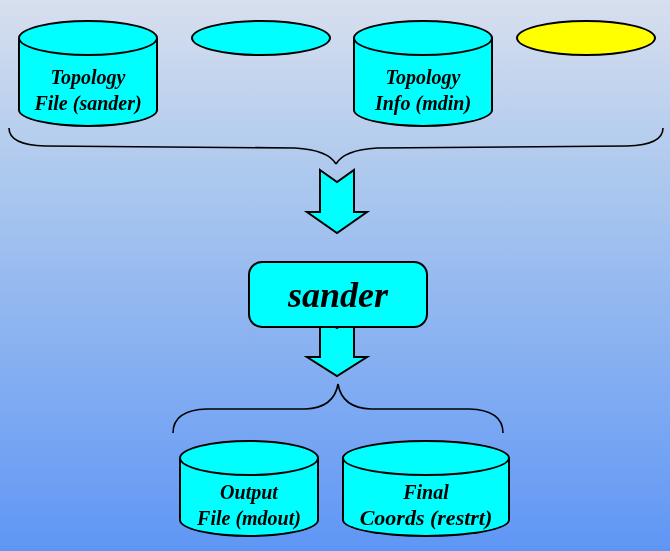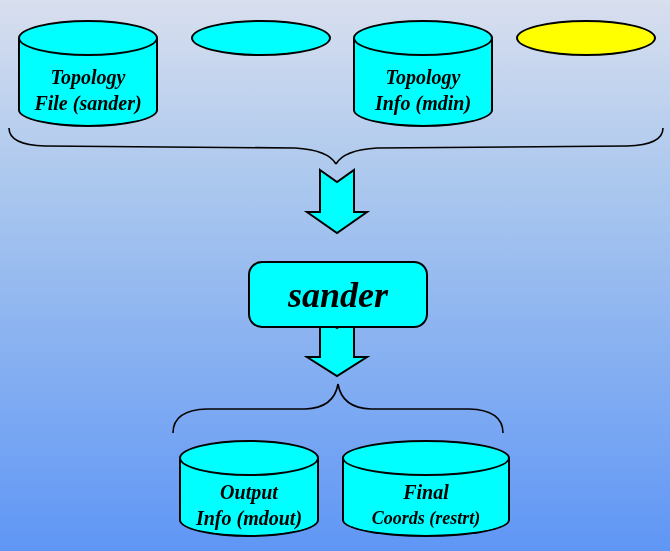--- a/index.html
+++ b/index.html
@@ -26,21 +26,21 @@
     box-sizing:border-box;z-index:1;
     display:flex;flex-direction:column;align-items:center;justify-content:center;
     padding-top:16px;
   }
   .cyl-label{
     text-align:center;color:#000;
     font-weight:bold;font-style:italic;
     font-size:20px;line-height:26px;white-space:nowrap;
   }
   .cyl-label span{display:block;}
-  .cyl.small-line2 .cyl-label .l2{font-size:18px;}
+  .cyl.small-line2 .cyl-label .l2{font-size:22px;}
   .cyl.yellow{--fill:#ffff00;}
   
   .cyl.in{top:20px;height:107px;}
   .cyl.pos1{left:18px;}
   .cyl.pos2{left:191px;}
   .cyl.pos3{left:353px;}
   .cyl.pos4{left:516px;}
   
   .cyl.out{top:440px;height:97px;}
   .cyl.pos5{left:179px;}
@@ -106,21 +106,21 @@
 
   <div class="sander-box">
     <span>sander</span>
   </div>
 
   <div class="cyl out pos5">
     <div class="cyl-top"></div>
     <div class="cyl-body">
       <div class="cyl-label">
         <span class="l1">Output</span>
-        <span class="l2">Info (mdout)</span>
+        <span class="l2">File (mdout)</span>
       </div>
     </div>
   </div>
 
   <div class="cyl out pos6 small-line2">
     <div class="cyl-top"></div>
     <div class="cyl-body">
       <div class="cyl-label">
         <span class="l1">Final</span>
         <span class="l2">Coords (restrt)</span>

